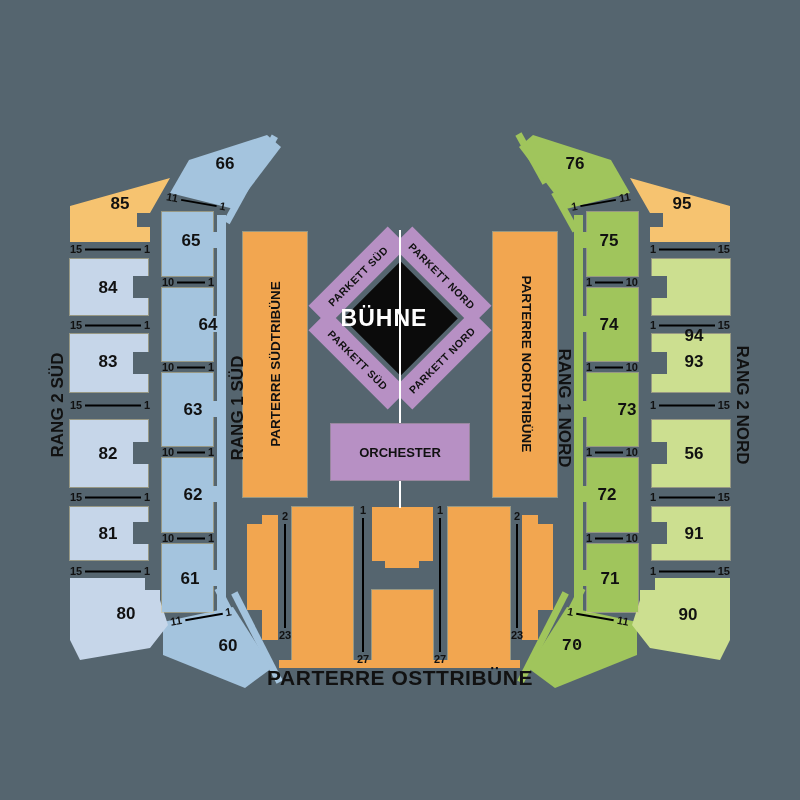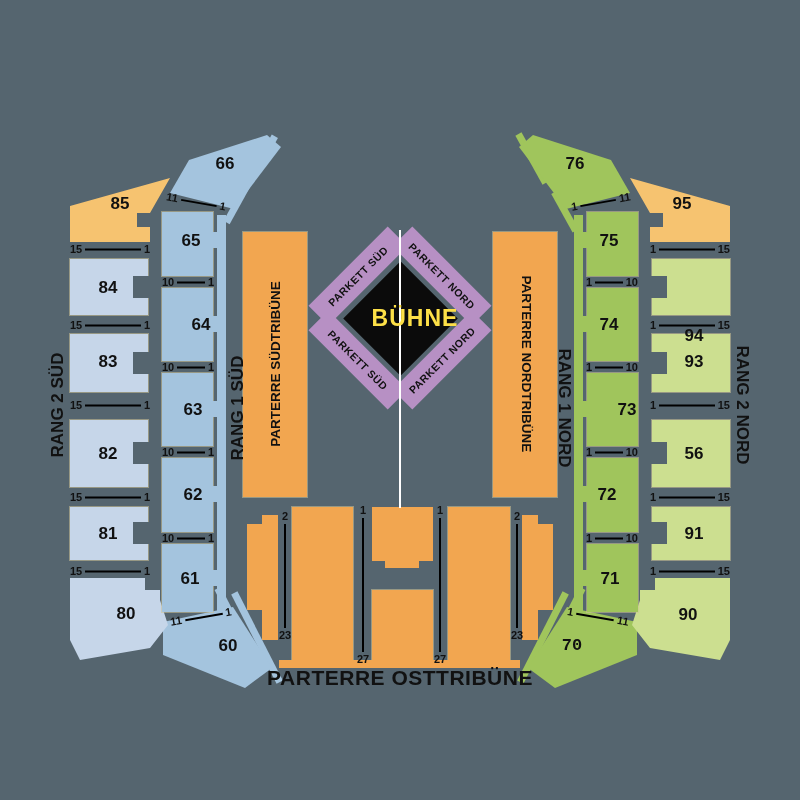--- a/index.html
+++ b/index.html
@@ -24,22 +24,22 @@
   .down{transform:translate(-50%,-50%) rotate(90deg);}
   .divrow{position:absolute;display:flex;align-items:center;font-weight:bold;font-size:11px;line-height:1;
           transform:translate(-50%,-50%);}
   .divrow .bar{flex:1;height:2px;background:#000;margin:0 3px;}
   .vline{position:absolute;display:flex;flex-direction:column;align-items:center;font-weight:bold;
          font-size:11px;line-height:1;}
   .vline .vbar{flex:1;width:2px;background:#000;margin:2px 0;}
   .strip{position:absolute;}
   .stage{position:absolute;left:360px;top:278px;width:81px;height:81px;background:#0b0b0b;
          transform:rotate(45deg);}
-  .stage-label{position:absolute;left:415px;top:318px;transform:translate(-50%,-50%);
-               color:#fde047;font-weight:bold;font-size:23px;letter-spacing:1px;}
+  .stage-label{position:absolute;left:384px;top:318px;transform:translate(-50%,-50%);
+               color:#ffffff;font-weight:bold;font-size:23px;letter-spacing:1px;}
   .pkstrip{position:absolute;width:112px;height:28px;display:flex;align-items:center;justify-content:center;
            font-weight:bold;font-size:10.5px;letter-spacing:.5px;}
   .whiteline{position:absolute;left:399px;top:230px;width:2px;height:278px;background:#fff;}
   .title{position:absolute;left:400px;top:678px;transform:translate(-50%,-50%);
          font-weight:bold;font-size:21px;letter-spacing:.5px;white-space:nowrap;}
 </style>
 </head>
 <body>
 
 <div id="arena">
@@ -125,20 +125,23 @@
       <span>PARKETT SÜD</span>
     </div>
   <div class="pkstrip c-purple" style="left:386px;top:346px;transform:rotate(-45deg);">
       <span>PARKETT NORD</span>
     </div>
 
   <div class="stage"></div>
   <div class="whiteline"></div>
   <div class="stage-label">BÜHNE</div>
 
+  <div class="abs c-purple pbox" style="left:330px;top:423px;width:140px;height:58px;font-size:13px;">
+    <span>ORCHESTER</span>
+  </div>
 
   <div class="divrow" style="left:196px;top:202px;width:60px;transform:translate(-50%,-50%) rotate(10deg);">
       <span>11</span>
       <span class="bar"></span>
       <span>1</span>
     </div>
   <div class="divrow" style="left:188px;top:282px;width:52px;">
       <span>10</span>
       <span class="bar"></span>
       <span>1</span>
@@ -263,21 +266,21 @@
       <span>27</span>
     </div>
   <div class="vline" style="left:505px;top:511px;width:24px;height:130px;">
       <span>2</span>
       <span class="vbar"></span>
       <span>23</span>
     </div>
 
   <span class="sec" style="left:225px;top:163px;">66</span>
   <span class="sec" style="left:191px;top:240px;">65</span>
-  <span class="sec" style="left:189px;top:324px;padding-left:24px;">64</span>
+  <span class="sec" style="left:196px;top:324px;padding-left:24px;">64</span>
   <span class="sec" style="left:193px;top:409px;">63</span>
   <span class="sec" style="left:193px;top:494px;text-align:center;">62</span>
   <span class="sec" style="left:190px;top:578px;">61</span>
   <span class="sec" style="left:228px;top:645px;">60</span>
 
   <span class="sec" style="left:575px;top:163px;">76</span>
   <span class="sec" style="left:609px;top:240px;">75</span>
   <span class="sec" style="left:609px;top:324px;">74</span>
   <span class="sec" style="left:607px;top:409px;margin-left:20px;">73</span>
   <span class="sec" style="left:607px;top:494px;">72</span>

